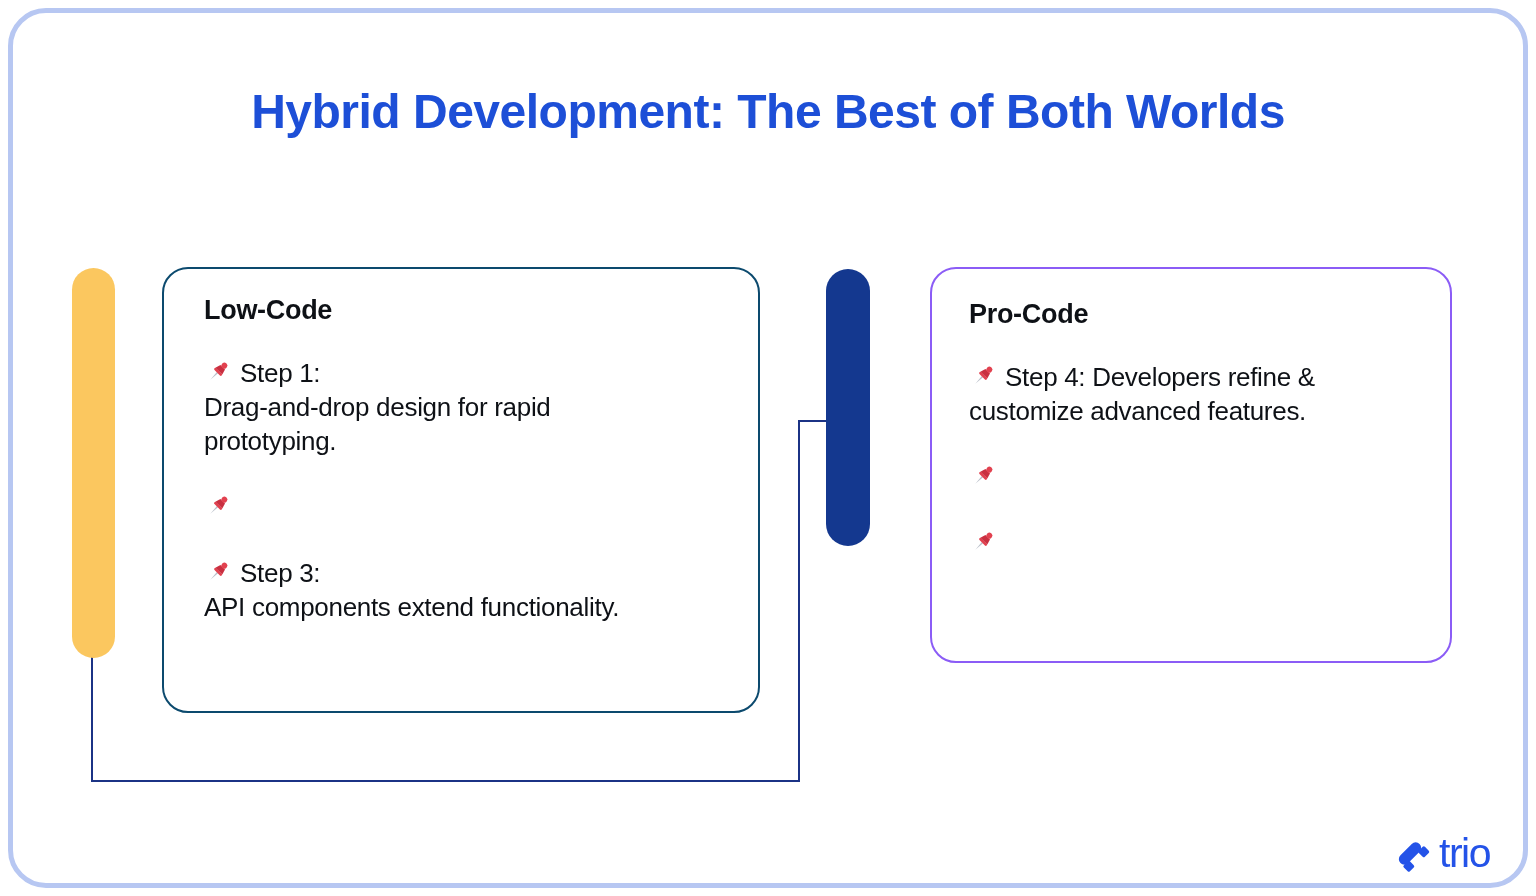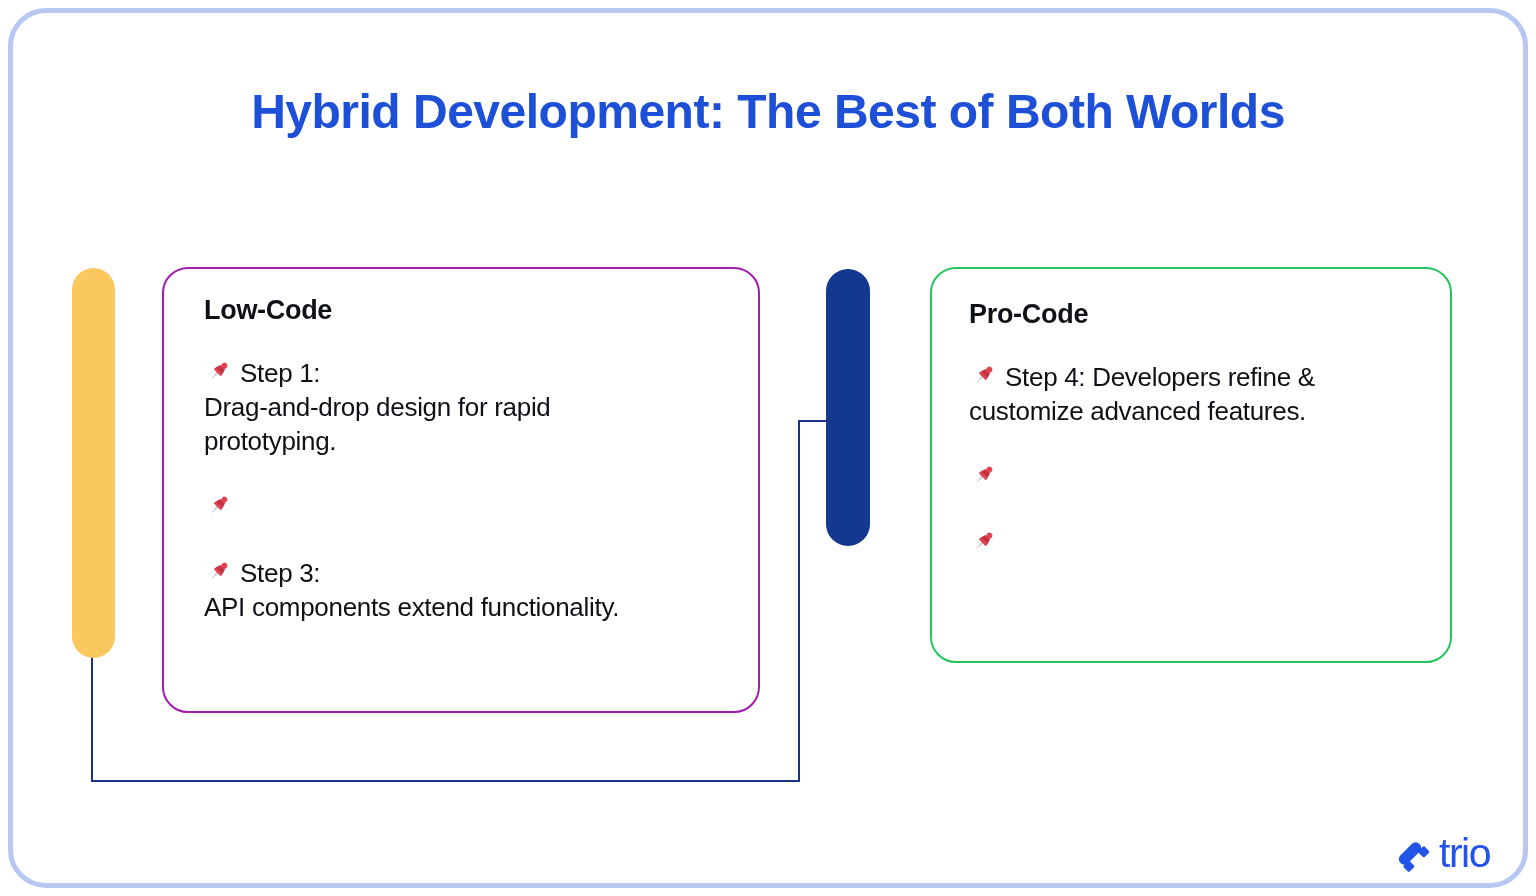--- a/index.html
+++ b/index.html
@@ -22,25 +22,25 @@
   .conn.v1{left:91px;top:650px;width:2px;height:131px;}
   .conn.h1{left:91px;top:780px;width:709px;height:2px;}
   .conn.v2{left:798px;top:420px;width:2px;height:362px;}
   .conn.h2{left:800px;top:420px;width:26px;height:2px;}
   .card{
     position:absolute;background:#ffffff;border-radius:26px;z-index:3;
     color:#0e1116;box-sizing:border-box;
   }
   .card.low{
     left:162px;top:267px;width:598px;height:446px;
-    border:2px solid #a21caf;padding:26px 36px 0 40px;
+    border:2px solid #0c4a6e;padding:26px 36px 0 40px;
   }
   .card.pro{
     left:930px;top:267px;width:522px;height:396px;
-    border:2px solid #22c55e;padding:30px 26px 0 37px;
+    border:2px solid #8b5cf6;padding:30px 26px 0 37px;
   }
   .card h2{
     margin:0 0 30px 0;font-size:27px;font-weight:800;letter-spacing:-0.3px;color:#0e1116;
   }
   .step{
     margin:0 0 32px 0;font-size:26px;font-weight:400;line-height:34px;letter-spacing:-0.3px;
   }
   .step .txt{white-space:pre-line;}
   .pin{
     display:inline-block;width:28px;height:28px;vertical-align:-4px;margin-right:8px;

